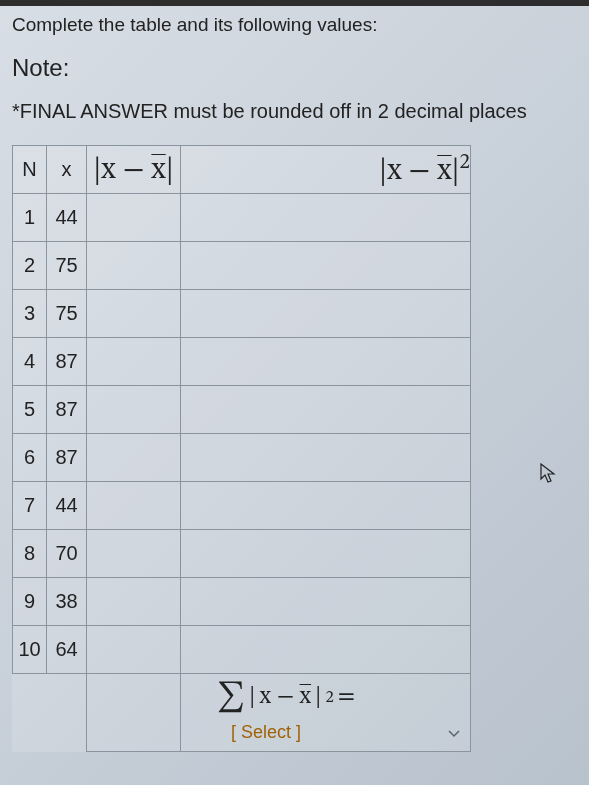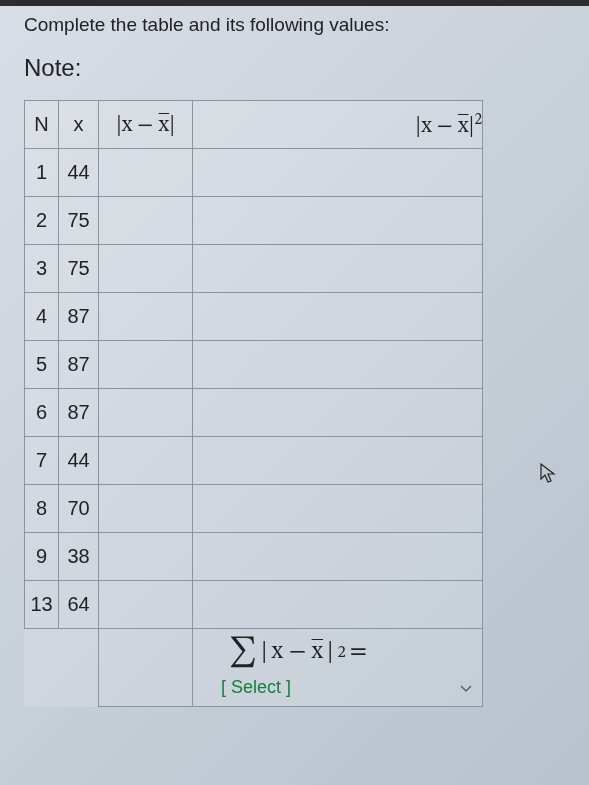--- a/index.html
+++ b/index.html
@@ -7,21 +7,21 @@
     margin: 0;
     width: 589px;
     height: 785px;
     font-family: -apple-system, BlinkMacSystemFont, "Segoe UI", Arial, sans-serif;
     background: linear-gradient(135deg, #d8dee5 0%, #b8c2cd 100%);
     color: #2a2a2a;
     overflow: hidden;
     position: relative;
   }
   .page {
-    padding: 10px 14px 0 24px;
+    padding: 10px 14px 0 12px;
   }
   .top-bar {
     position: absolute;
     top: 0; left: 0; right: 0;
     height: 6px;
     background: #2d2d2d;
   }
   .title-line {
     font-size: 19px;
     font-weight: 400;
@@ -54,21 +54,21 @@
     color: #222;
     text-align: center;
   }
   table.data th.col-n, table.data td.col-n { width: 34px; }
   table.data th.col-x, table.data td.col-x { width: 40px; }
   table.data th.col-dev, table.data td.col-dev { width: 94px; }
   table.data th.col-sq, table.data td.col-sq { width: 290px; text-align: right; padding-left: 6px; }
   table.data td.col-sq { text-align: left; }
   .math {
     font-family: "Cambria Math", "STIX Two Math", "Times New Roman", serif;
-    font-size: 22px;
+    font-size: 30px;
     white-space: nowrap;
   }
   .overline {
     text-decoration: overline;
     text-decoration-thickness: 1px;
   }
   .sup { font-size: 0.7em; vertical-align: super; }
   .sum-row td.col-sq {
     padding: 8px 6px 8px 10px;
     height: auto;
@@ -78,24 +78,24 @@
     font-size: 24px;
     display: flex;
     align-items: center;
     gap: 4px;
     margin-bottom: 8px;
     margin-left: 30px;
   }
   .sigma { font-size: 30px; line-height: 1; }
   .select-box {
     display: inline-block;
-    color: #15803d;
+    color: #a16207;
     font-family: -apple-system, BlinkMacSystemFont, "Segoe UI", Arial, sans-serif;
     font-size: 18px;
-    margin-left: 22px;
+    margin-left: 44px;
   }
   .cursor {
     position: absolute;
     left: 540px;
     top: 463px;
     width: 18px;
     height: 22px;
     pointer-events: none;
   }
   .no-border { border: none !important; }
@@ -109,20 +109,21 @@
 <body>
 
 <div class="top-bar"></div>
 
 <div class="page">
 
   <div class="title-line">Complete the table and its following values:</div>
 
   <div class="note-label">Note:</div>
 
+  <div class="instruction">*FINAL ANSWER must be rounded off in 2 decimal places</div>
 
   <table class="data">
     <tbody>
         <tr>
       <th class="col-n">N</th>
       <th class="col-x">x</th>
       <th class="col-dev"><span class="math">|<span class="math">x − <span class="overline">x</span></span>|</span></th>
       <th class="col-sq"><span class="math">|<span class="math">x − <span class="overline">x</span></span>|<span class="sup">2</span></span></th>
     </tr>
 
@@ -174,21 +175,21 @@
       <td class="col-dev"></td>
       <td class="col-sq"></td>
     </tr>
     <tr>
       <td class="col-n">9</td>
       <td class="col-x">38</td>
       <td class="col-dev"></td>
       <td class="col-sq"></td>
     </tr>
     <tr>
-      <td class="col-n">13</td>
+      <td class="col-n">10</td>
       <td class="col-x">64</td>
       <td class="col-dev"></td>
       <td class="col-sq"></td>
     </tr>
 
     <tr class="sum-row">
       <td class="no-border" colspan="2"></td>
       <td class="col-dev"></td>
       <td class="col-sq" style="position:relative;">
         <div class="sum-line"><span class="sigma">∑</span> |<span>x − <span class="overline">x</span></span>|<span class="sup">2</span> =</div>

